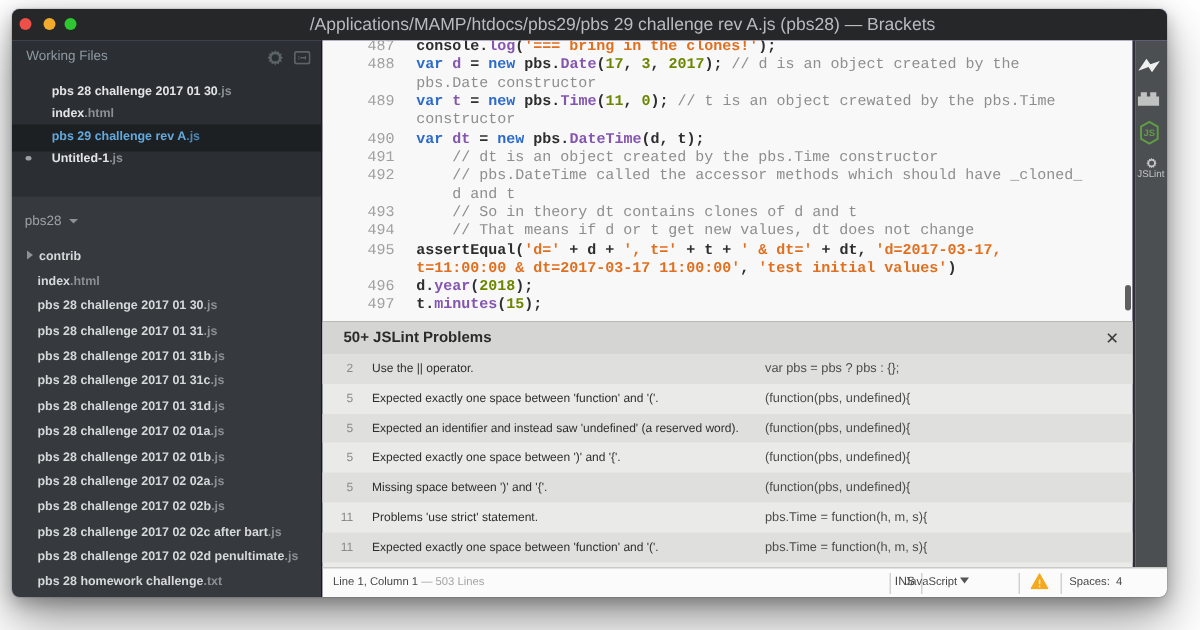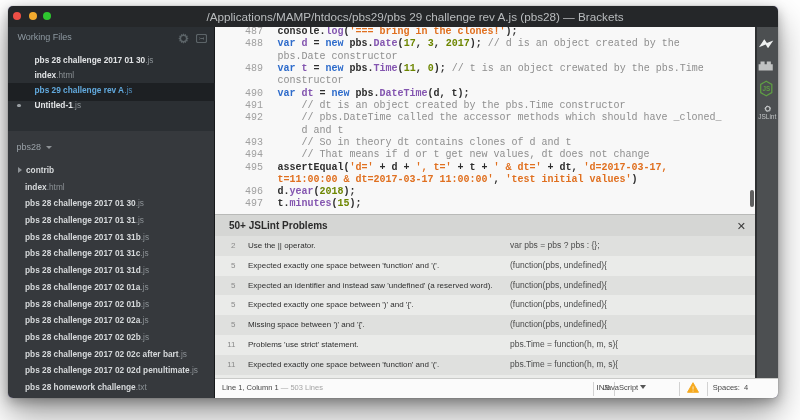--- a/index.html
+++ b/index.html
@@ -15,21 +15,21 @@
   .tl.y { left:20.6px; background:#f3ab2e; }
   .tl.g { left:35.1px; background:#2ec72f; }
   .title { position:absolute; left:107px; top:0; width:600px; height:21px; line-height:22px;
     text-align:center; font-size:11.7px; color:#b9bcbe; white-space:nowrap; }
   
   .sidebar { position:absolute; left:0; top:21px; width:207px; height:371px; background:#36393d; border-right:1.5px solid #17191b; }
   .wfsec { position:absolute; left:0; top:0; width:205.5px; height:104px; background:#2b2f33; }
   .wfhead { position:absolute; left:9.5px; top:5px; font-size:9px; color:#8e99a1; }
   .wfrow { position:absolute; left:0; width:207px; height:15px; line-height:15px;
     font-size:8.3px; font-weight:bold; color:#e2e4e6; padding-left:26.5px; white-space:nowrap; }
-  .ext { color:#8a9094; font-weight:normal; }
+  .ext { color:#8a9094; font-weight:bold; }
   .wfrow.sel { background:#1d2023; color:#62aade; }
   .wfrow.sel .ext { color:#4f88b4; }
   .dot { position:absolute; left:9px; top:5.8px; width:3.5px; height:3.5px; border-radius:50%; background:#9aa0a4; }
   .projhead { position:absolute; left:8.5px; top:114.5px; font-size:9px; color:#9aa1a7; }
   .tree { position:absolute; left:0; top:0; width:207px; }
   .trow { position:absolute; left:0; width:207px; height:16.7px; line-height:16.7px;
     font-size:8.3px; font-weight:bold; color:#d6d9db; padding-left:17px; white-space:nowrap; }
   .tri-r { display:inline-block; width:0; height:0; border-left:4px solid #8d9296;
     border-top:3.5px solid transparent; border-bottom:3.5px solid transparent; margin-right:4px; }
   .tri-d { display:inline-block; width:0; height:0; border-top:3.5px solid #8d9296;

